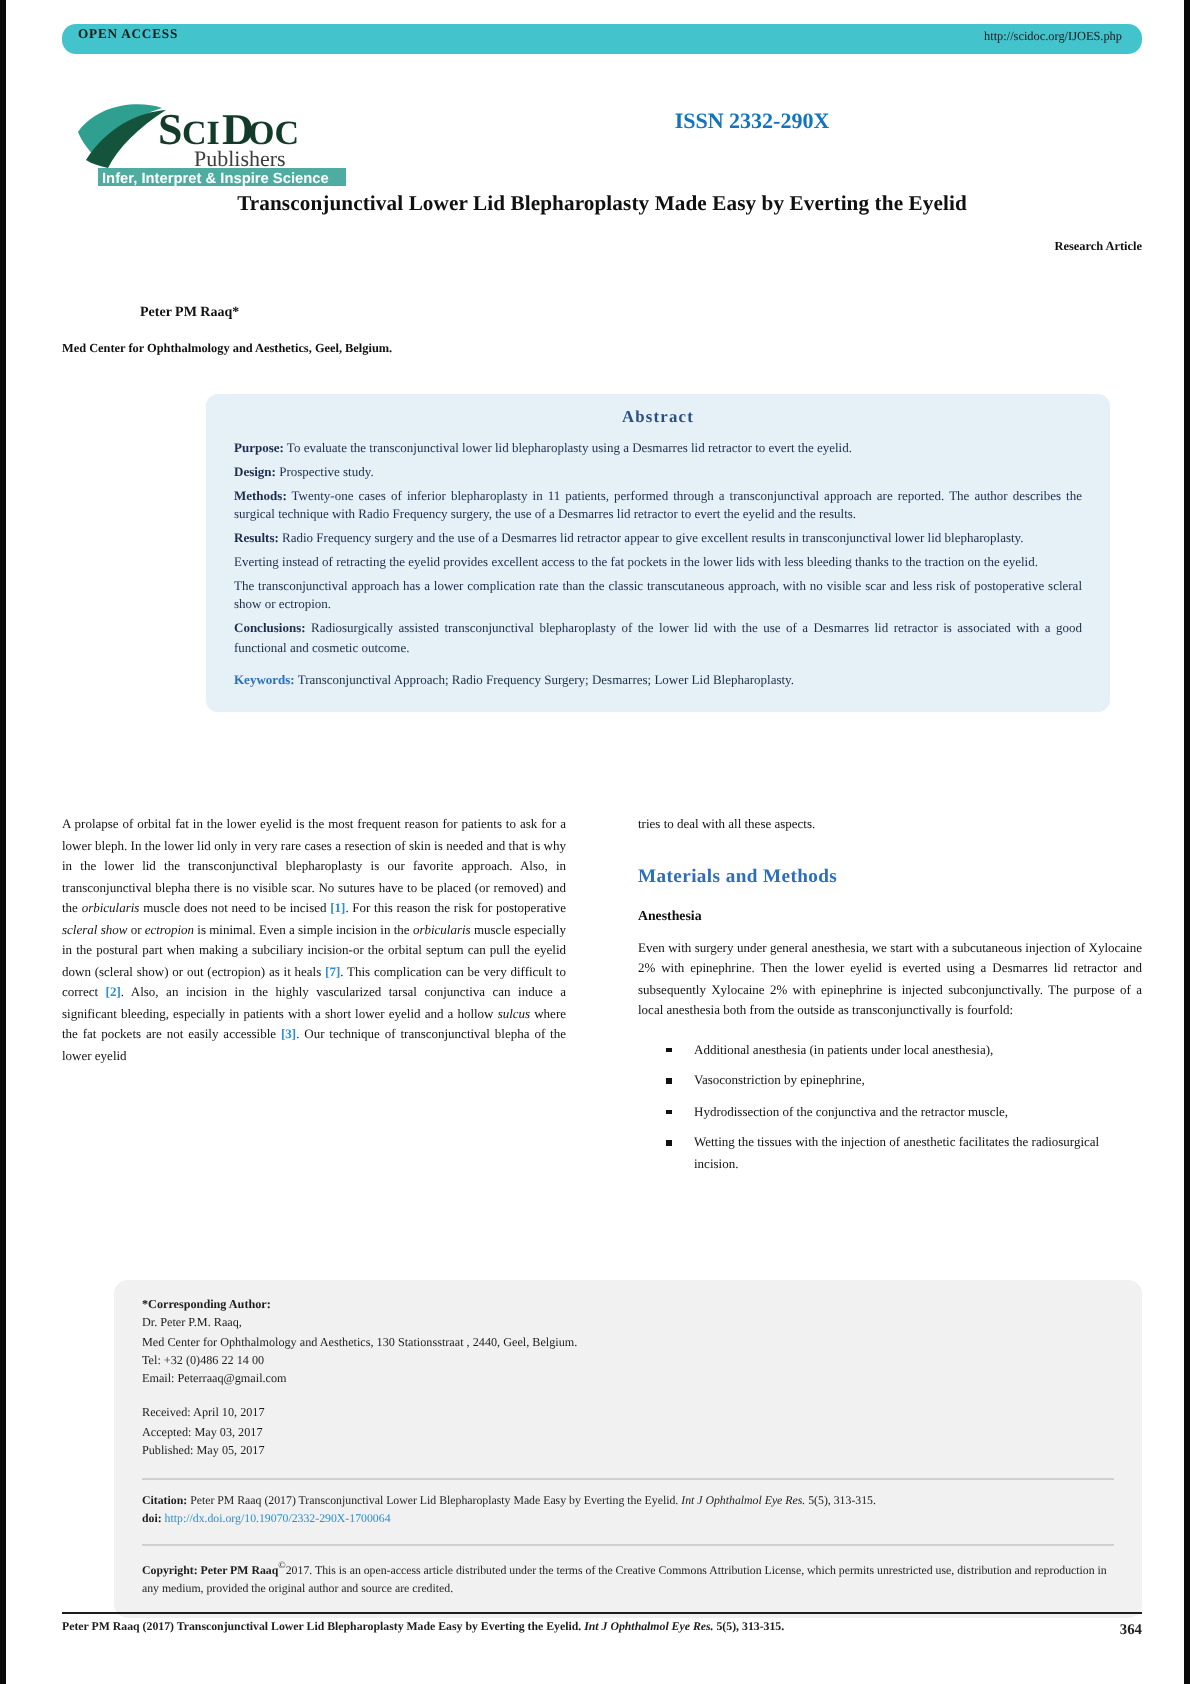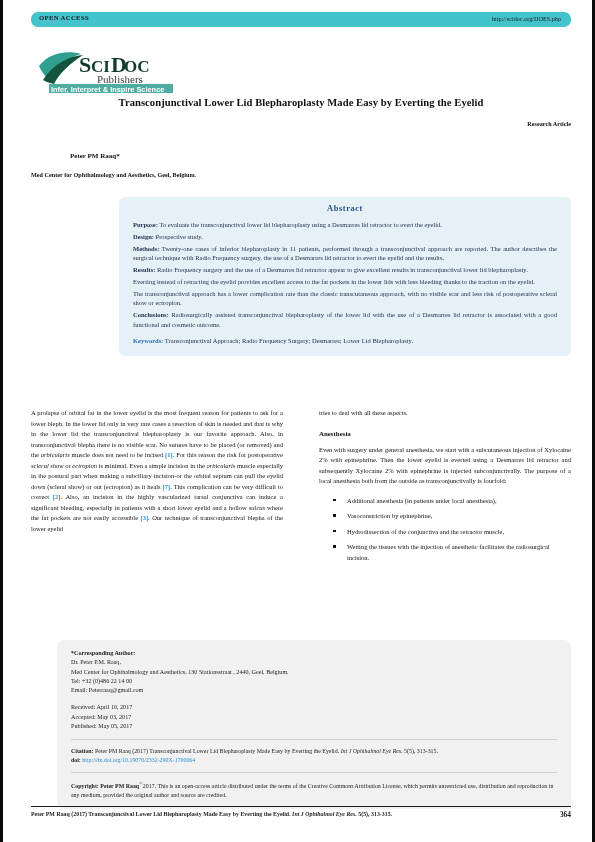--- a/index.html
+++ b/index.html
@@ -45,21 +45,21 @@
   .art-type{
     position:absolute;right:0;top:120px;font-size:6.2px;font-weight:bold;color:#101010;
   }
 
   
   .author{position:absolute;left:0;top:152px;font-size:7px;font-weight:bold;color:#101010;padding-left:39px;}
   .affil{position:absolute;left:0;top:171px;font-size:6.2px;font-weight:bold;color:#101010;}
 
   
   .abstract-box{
-    position:absolute;left:88px;top:197px;width:452px;
+    position:absolute;left:72px;top:197px;width:452px;
     background:#e6f0f7;border-radius:6px;padding:7px 14px 10px 14px;
     box-sizing:border-box;
   }
   .abstract-title{
     text-align:center;color:#2a4f85;font-weight:bold;font-size:8.4px;
     letter-spacing:.6px;margin-bottom:7px;
   }
   .abs-p{
     font-size:6.5px;color:#1b2d4a;line-height:1.45;text-align:justify;
     margin:0 0 2.5px 0;
@@ -147,20 +147,21 @@
       <text x="56" y="26" font-family="Liberation Serif, serif" font-size="17" font-weight="bold" fill="#123b2a">CI</text>
       <text x="76" y="26" font-family="Liberation Serif, serif" font-size="22" font-weight="bold" fill="#123b2a">D</text>
       <text x="89" y="26" font-family="Liberation Serif, serif" font-size="17" font-weight="bold" fill="#123b2a">OC</text>
       <text x="62" y="37" font-family="Liberation Serif, serif" font-size="11" fill="#3d3d3d">Publishers</text>
       <rect x="14" y="38" width="124" height="9" fill="#2f9f8f" opacity="0.85"></rect>
       <text x="16" y="45.5" font-family="Liberation Sans, sans-serif" font-size="7.4" font-weight="bold" fill="#ffffff">Infer, Interpret &amp; Inspire Science</text>
     </svg>
   </div>
 
   <div class="masthead">
+    <div class="issn">ISSN 2332-290X</div>
   </div>
 
   <div class="art-title">Transconjunctival Lower Lid Blepharoplasty Made Easy by Everting the Eyelid</div>
   <div class="art-type">Research Article</div>
 
   <div class="author">Peter PM Raaq*</div>
   <div class="affil">Med Center for Ophthalmology and Aesthetics, Geel, Belgium.</div>
 
   <div class="abstract-box">
     <div class="abstract-title">Abstract</div>
@@ -179,20 +180,21 @@
   </div>
 
   <div class="cols">
 
     <div class="col left">
       <p class="body">A prolapse of orbital fat in the lower eyelid is the most frequent reason for patients to ask for a lower bleph. In the lower lid only in very rare cases a resection of skin is needed and that is why in the lower lid the transconjunctival blepharoplasty is our favorite approach. Also, in transconjunctival blepha there is no visible scar. No sutures have to be placed (or removed) and the <i>orbicularis</i> muscle does not need to be incised <span class="ref">[1]</span>. For this reason the risk for postoperative <i>scleral show</i> or <i>ectropion</i> is minimal. Even a simple incision in the <i>orbicularis</i> muscle especially in the postural part when making a subciliary incision-or the orbital septum can pull the eyelid down (scleral show) or out (ectropion) as it heals <span class="ref">[7]</span>. This complication can be very difficult to correct <span class="ref">[2]</span>. Also, an incision in the highly vascularized tarsal conjunctiva can induce a significant bleeding, especially in patients with a short lower eyelid and a hollow <i>sulcus</i> where the fat pockets are not easily accessible <span class="ref">[3]</span>. Our technique of transconjunctival blepha of the lower eyelid</p>
     </div>
 
     <div class="col right">
       <p class="body">tries to deal with all these aspects.</p>
+      <h2 class="sec second">Materials and Methods</h2>
       <h3 class="sub">Anesthesia</h3>
       <p class="body">Even with surgery under general anesthesia, we start with a subcutaneous injection of Xylocaine 2% with epinephrine. Then the lower eyelid is everted using a Desmarres lid retractor and subsequently Xylocaine 2% with epinephrine is injected subconjunctivally. The purpose of a local anesthesia both from the outside as transconjunctivally is fourfold:</p>
       <ul class="bullets">
         <li>Additional anesthesia (in patients under local anesthesia),</li>
         <li>Vasoconstriction by epinephrine,</li>
         <li>Hydrodissection of the conjunctiva and the retractor muscle,</li>
         <li>Wetting the tissues with the injection of anesthetic facilitates the radiosurgical incision.</li>
       </ul>
     </div>
 

